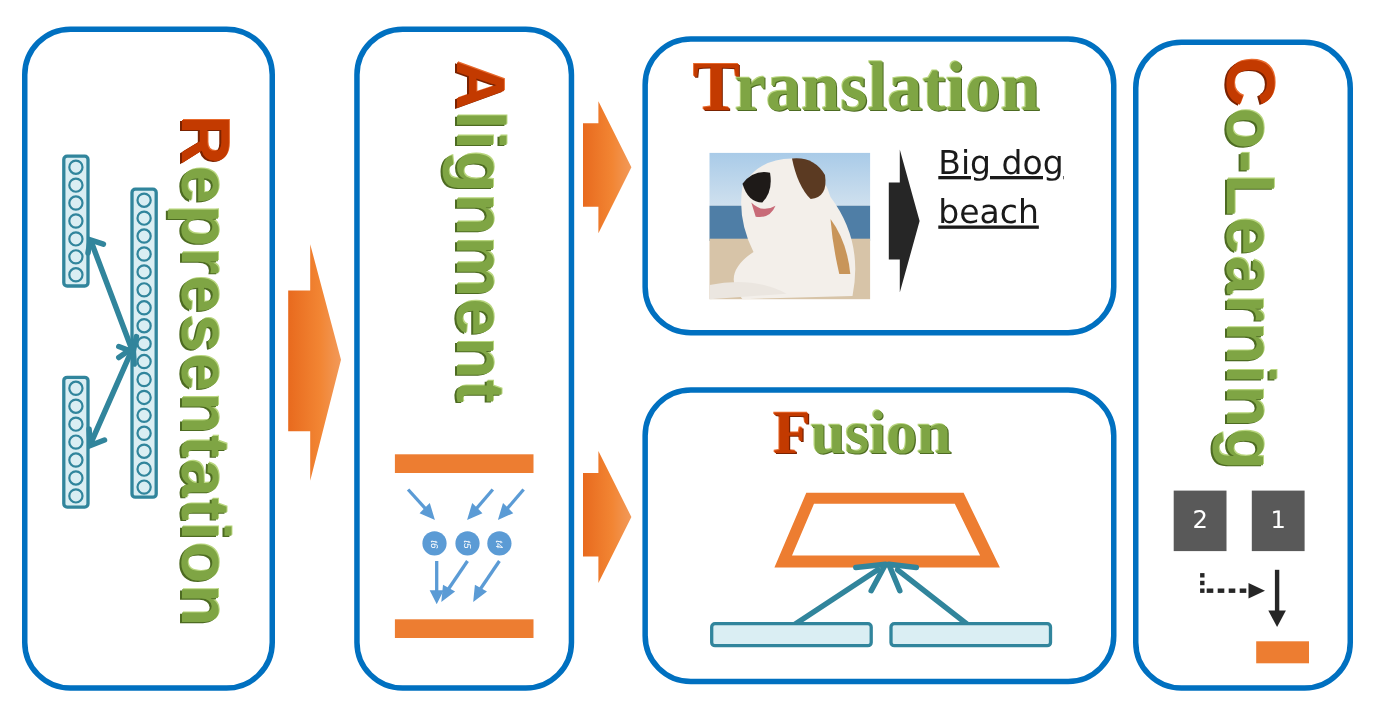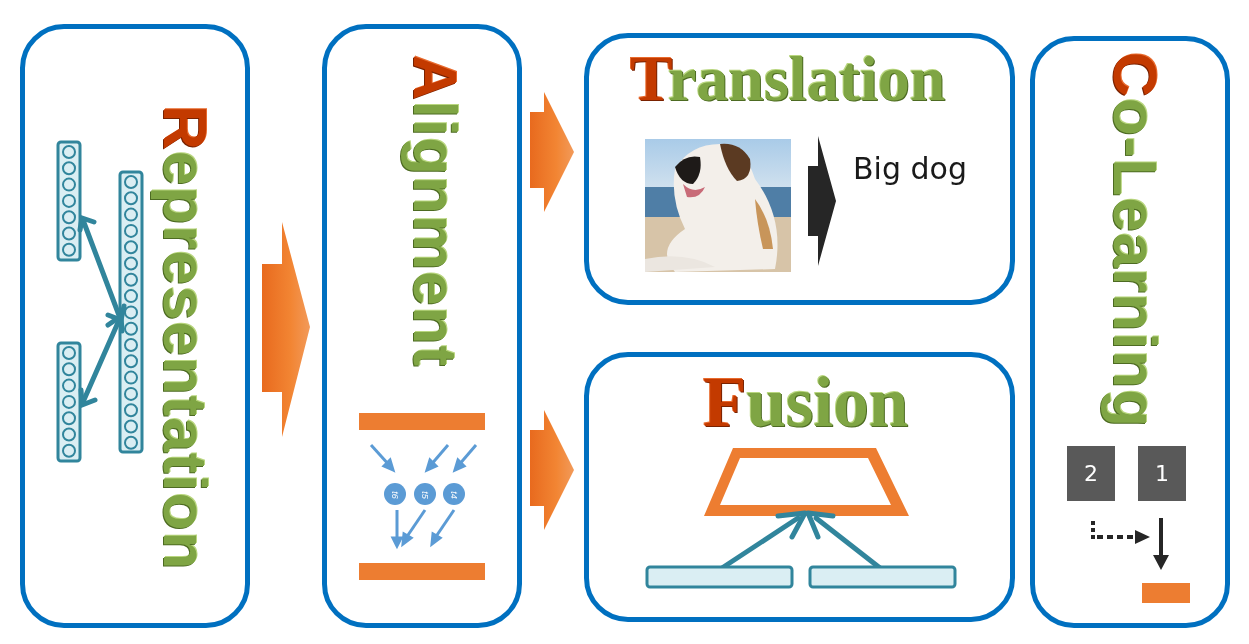--- a/index.html
+++ b/index.html
@@ -134,26 +134,27 @@
   <path d="M30,30 Q45,5 75,5 Q100,8 110,40 Q140,80 130,130 L30,133 Q10,110 40,90 Q25,60 30,30Z" fill="#f3efea"></path>
   <path d="M75,5 Q95,3 105,20 Q108,40 92,42 Q80,30 75,5Z" fill="#5b3a22"></path>
   <path d="M30,28 Q40,15 55,18 Q58,35 48,45 Q35,45 30,28Z" fill="#1e1a18"></path>
   <path d="M38,45 Q48,55 60,48 Q55,60 42,58Z" fill="#c86b78"></path>
   <path d="M110,60 Q125,80 128,110 L118,110 Q112,85 110,60Z" fill="#c8955a"></path>
   <path d="M0,120 Q40,112 70,128 L0,133Z" fill="#ebe6e0"></path>
 </svg>
 <svg style="left:808px;top:136px;" width="30" height="130">
   <polygon points="0,30 10,30 10,0 28,65 10,130 10,100 0,100" fill="#262626"></polygon>
 </svg>
-<div class="caption" style="left:853px;top:146px;">
+<div class="caption" style="left:853px;top:126px;text-decoration:underline;">
   <div>Big dog</div>
+  <div>beach</div>
 </div>
 
 <div class="panel" style="left:584px;top:352px;width:431px;height:270px;"></div>
-<div class="htitle" style="left:703px;top:362px;font-size:71px;">
+<div class="htitle" style="left:703px;top:362px;font-size:56px;">
   <span class="first">F</span><span>usion</span>
 </div>
 <svg style="left:580px;top:350px;" width="440" height="270">
   <polygon points="44,98 180,98 214,126 124,126 100,126 61,126" fill="none"></polygon>
   <polygon points="49,98 176,98 205,116 136,116 120,116 44,116" fill="none"></polygon>
   <path d="M42,98 H178 L205,116 H12 Z" fill="none"></path>
 
   <path d="M153,98 L296,98 L329,166 L124,166 Z M160,108 L288,108 L311,155 L140,155 Z" fill="#ED7D31" fill-rule="evenodd"></path>
   <g stroke="#31859C" stroke-width="5" fill="none" stroke-linecap="round" stroke-linejoin="round">
     <line x1="142" y1="218" x2="218" y2="168"></line>

